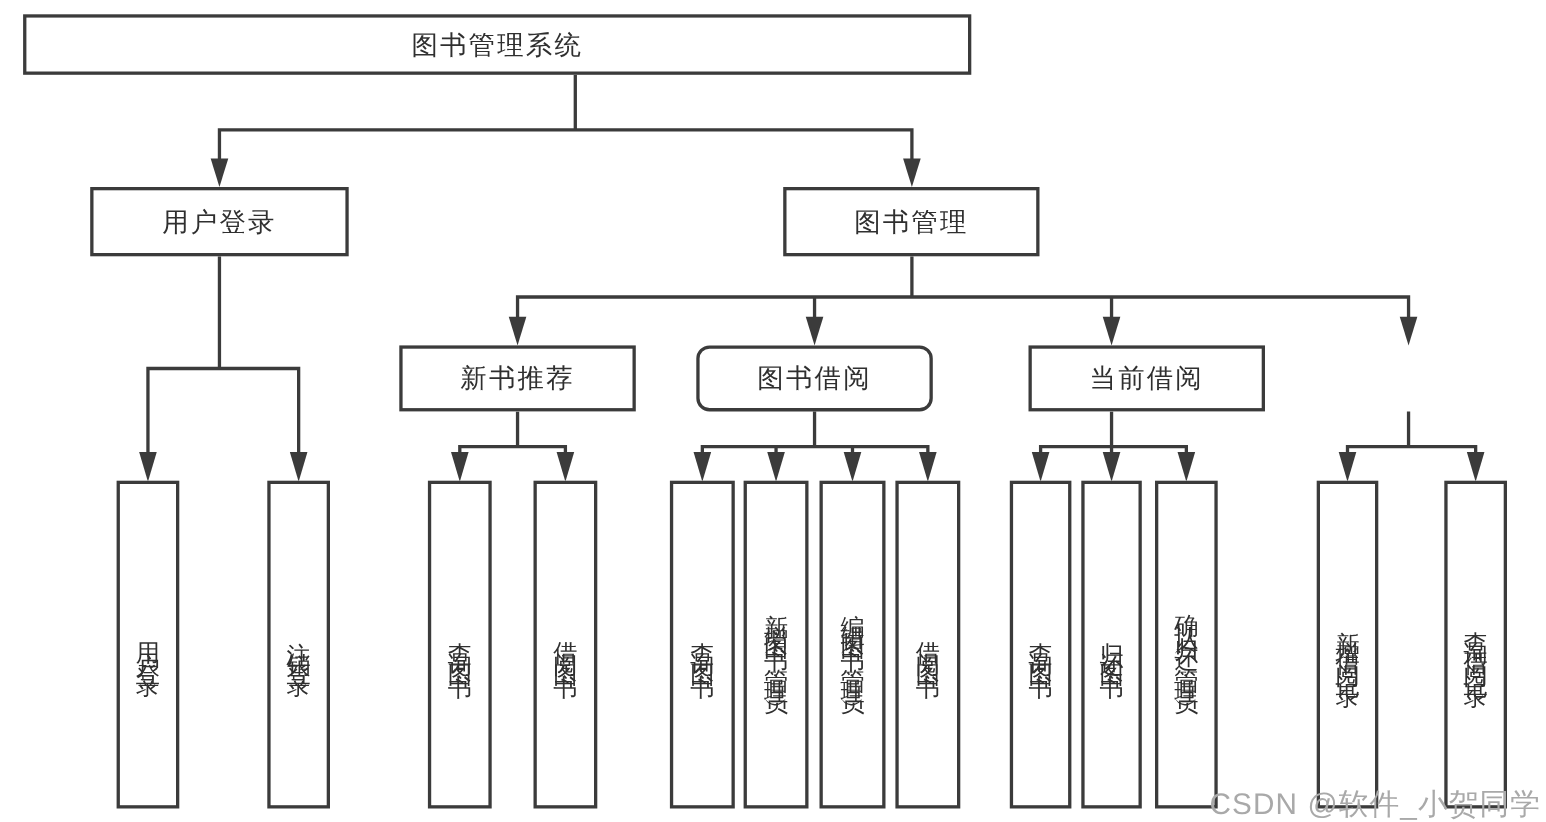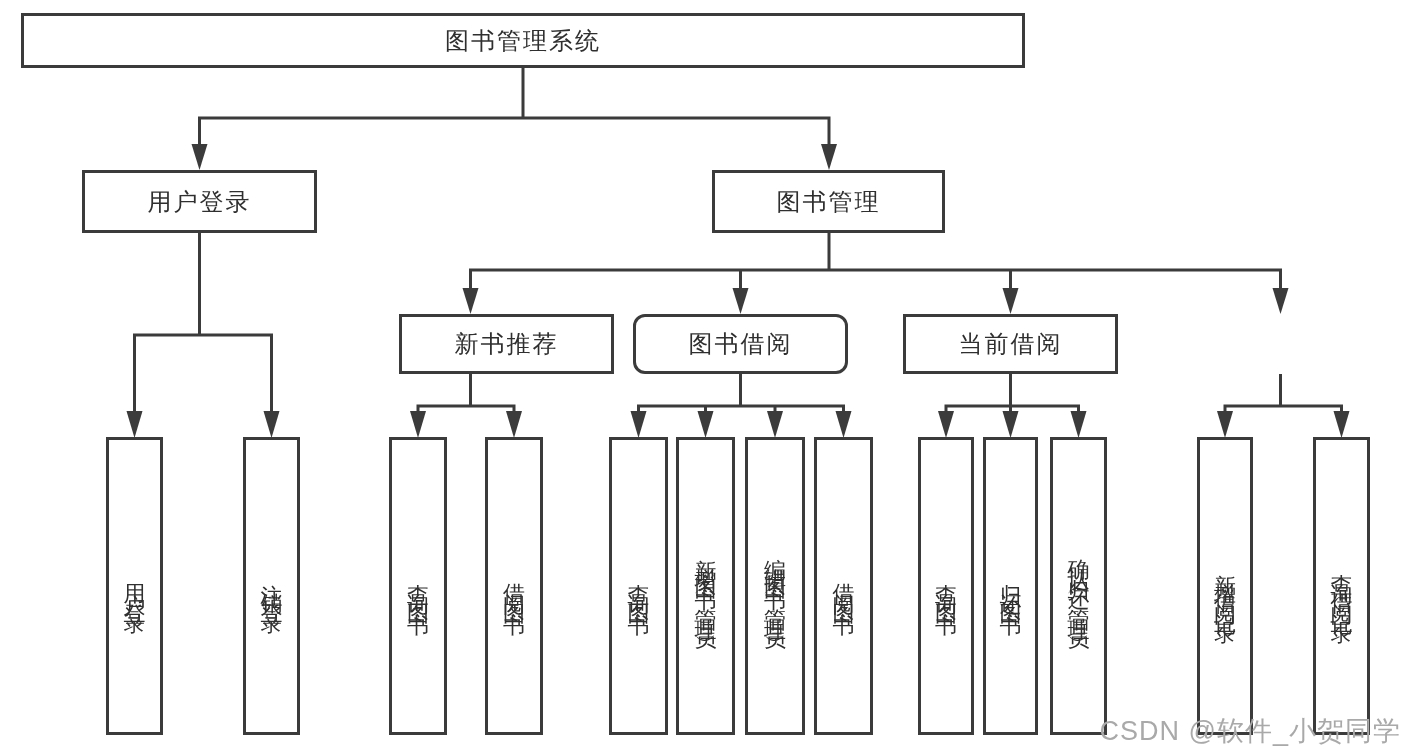--- a/index.html
+++ b/index.html
@@ -30,27 +30,27 @@
     justify-content: center;
     z-index: 2;
     text-align: center;
   }
   .node .hlabel {
     font-size: 24px;
     letter-spacing: 2px;
     color: #2f2f2f;
     white-space: nowrap;
   }
-  .root  { left: 21px;  top: 13px;  width: 1004px; height: 55px; }
+  .root  { left: 21px;  top: 13px;  width: 862px; height: 55px; }
   .lvl2a { left: 82px;  top: 170px; width: 235px;  height: 63px; }
   .lvl2b { left: 712px; top: 170px; width: 233px;  height: 63px; }
   .lvl3  { top: 314px; height: 60px; width: 215px; }
-  .n3a { left: 363px; margin-left: 36px; }
+  .n3a { left: 363px; }
   .n3b { left: 633px; border-radius: 12px; }
-  .n3c { left: 903px; }
+  .n3c { left: 935px; }
   .n3d { left: 1173px; }
   .leaf { top: 437px; height: 298px; }
   .vtext {
     writing-mode: vertical-rl;
     text-orientation: mixed;
     font-size: 22px;
     letter-spacing: 10px;
     color: #2f2f2f;
     line-height: 1;
   }

